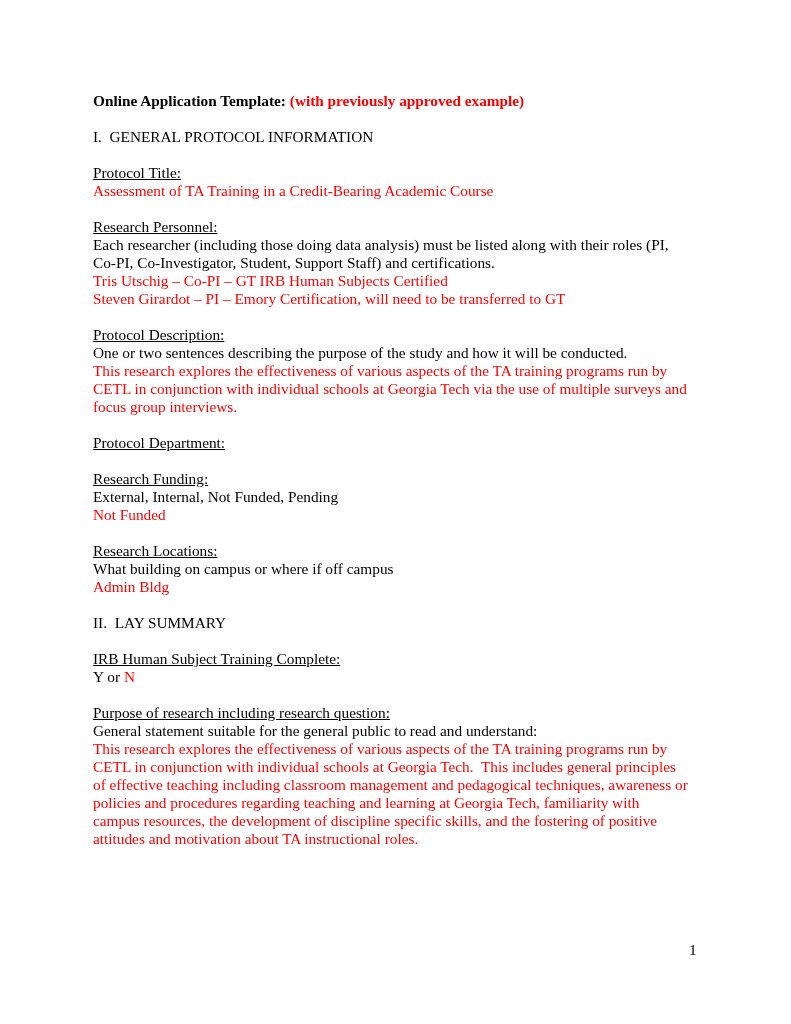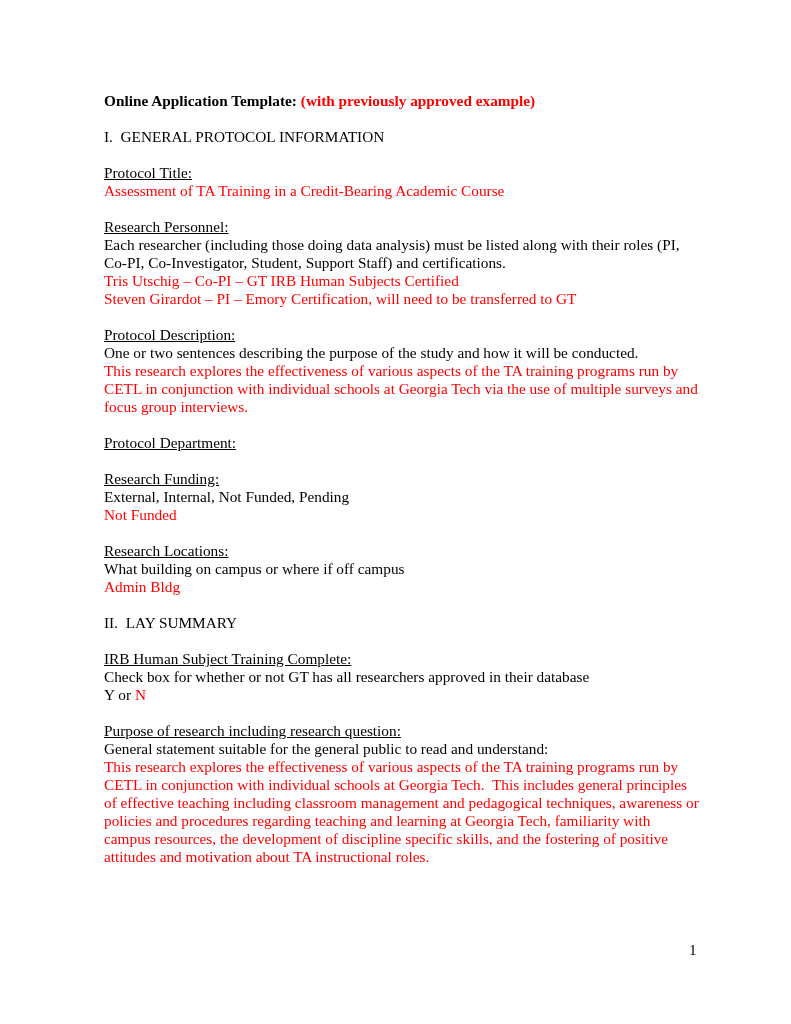--- a/index.html
+++ b/index.html
@@ -1,21 +1,21 @@
 <!DOCTYPE html>
 <html><head>
   <meta charset="utf-8">
   <style>
     html, body { margin: 0; padding: 0; background: #ffffff; }
     body {
       width: 791px; height: 1024px; position: relative; overflow: hidden;
       font-family: "Liberation Serif", "DejaVu Serif", serif;
       font-size: 15.3px; color: #000000;
     }
-    .page { position: absolute; left: 104px; top: 92px; width: 620px; line-height: 18px; }
+    .page { position: absolute; left: 93px; top: 92px; width: 620px; line-height: 18px; }
     .red { color: #ff0000; }
     .u { text-decoration: underline; }
     .title { font-weight: bold; }
     .blank { height: 18px; }
     .line { white-space: nowrap; }
     .pagenum { position: absolute; left: 689px; top: 941px; font-size: 15.3px; }
   </style>
 </head>
 <body>
 
@@ -56,21 +56,20 @@
 
   <div class="line u">Research Locations:</div>
   <div class="line">What building on campus or where if off campus</div>
   <div class="line red">Admin Bldg</div>
   <div class="blank"></div>
 
   <div class="line" style="white-space:pre">II.  LAY SUMMARY</div>
   <div class="blank"></div>
 
   <div class="line u">IRB Human Subject Training Complete:</div>
-  <div class="line">Check box for whether or not GT has all researchers approved in their database</div>
   <div class="line">
     <span style="white-space:pre">Y or </span><span class="red">N</span>
   </div>
   <div class="blank"></div>
 
   <div class="line u">Purpose of research including research question:</div>
   <div class="line">General statement suitable for the general public to read and understand:</div>
   <div class="line red">This research explores the effectiveness of various aspects of the TA training programs run by</div>
   <div class="line red" style="white-space:pre">CETL in conjunction with individual schools at Georgia Tech.  This includes general principles</div>
   <div class="line red">of effective teaching including classroom management and pedagogical techniques, awareness or</div>

